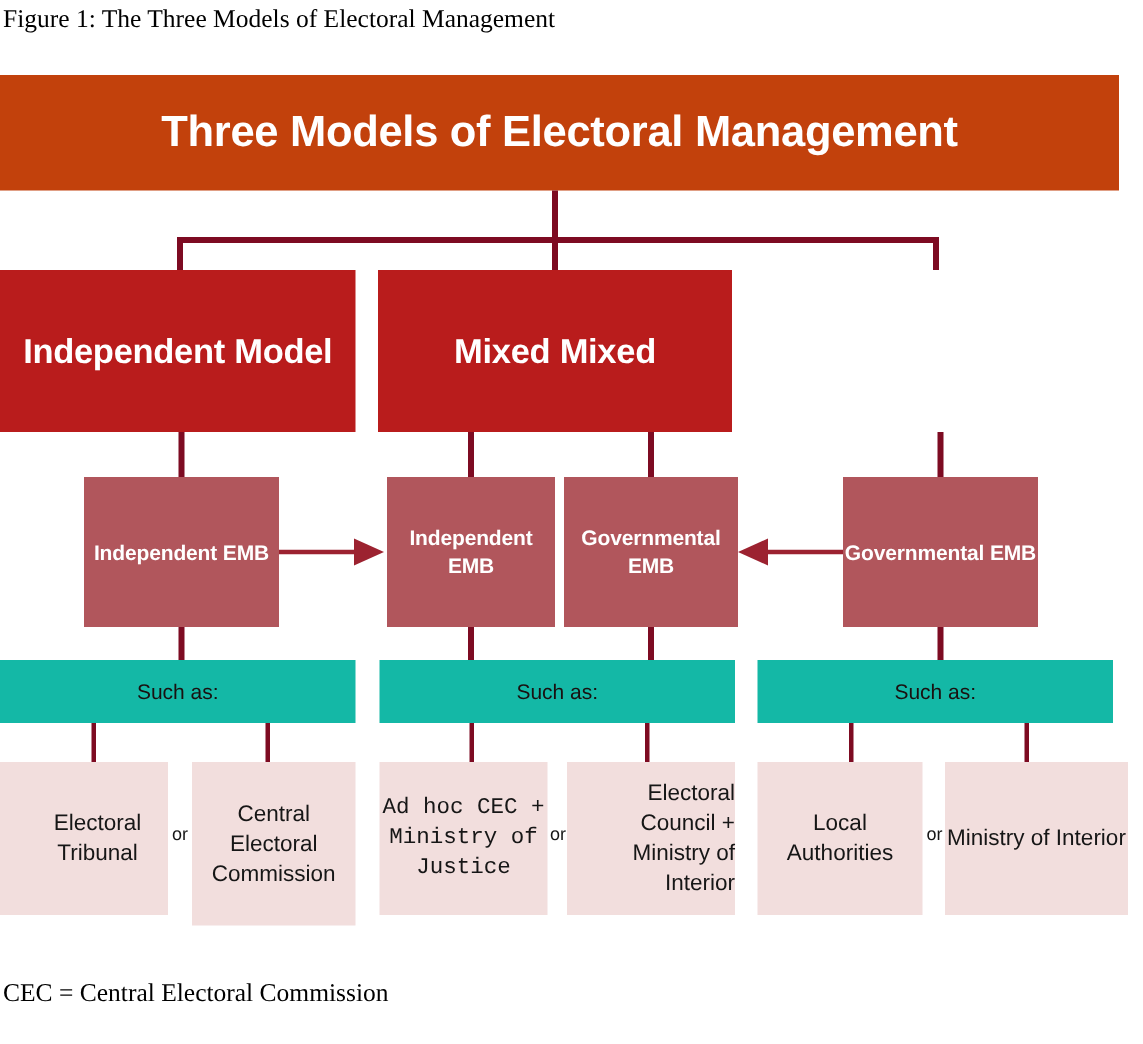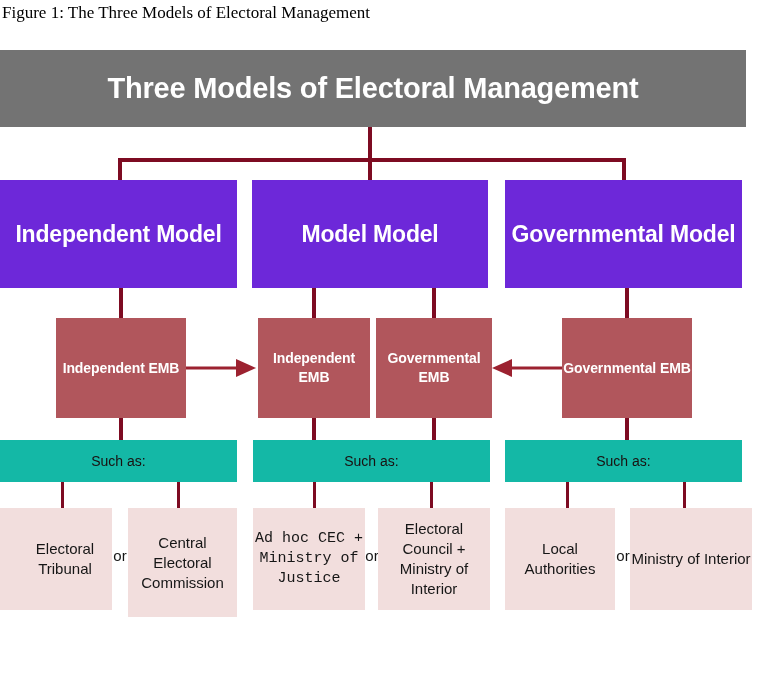--- a/index.html
+++ b/index.html
@@ -61,31 +61,31 @@
     position: absolute;
     box-sizing: border-box;
     display: flex;
     align-items: center;
     justify-content: center;
     text-align: center;
   }
 
   
   .title-banner {
-    background: #737373;
+    background: #c2410c;
     color: #ffffff;
     font-size: 29px;
     font-weight: bold;
     letter-spacing: -0.2px;
     font-family: "Liberation Sans", sans-serif;
   }
 
   
   .model-box {
-    background: #6d28d9;
+    background: #b91c1c;
     color: #ffffff;
     font-size: 23px;
     font-weight: bold;
     line-height: 27px;
     letter-spacing: -0.2px;
   }
 
   
   .emb-box {
     background: #b1565c;
@@ -110,21 +110,21 @@
     background: #f2dedd;
     color: #161616;
     font-size: 15px;
     line-height: 20px;
     font-weight: normal;
   }
 
   
   .or-label {
     position: absolute;
-    font-size: 15px;
+    font-size: 12px;
     line-height: 16px;
     color: #161616;
     text-align: center;
   }
 
   
   .vline {
     position: absolute;
     background: #7d0b22;
     width: 4px;
@@ -166,26 +166,23 @@
 
     <div class="vline" style="left:368px; top:118px; height:22px;"></div>
 
     <div class="vline" style="left:622px; top:118px; height:22px;"></div>
 
     <div class="box model-box" style="left:0px; top:140px; width:237px; height:108px;">
       <span>Independent Model</span>
     </div>
 
     <div class="box model-box" style="left:252px; top:140px; width:236px; height:108px;">
-      <span>Model Model</span>
-    </div>
-
-    <div class="box model-box" style="left:505px; top:140px; width:237px; height:108px;">
-      <span>Governmental Model</span>
-    </div>
+      <span>Mixed Mixed</span>
+    </div>
+
 
     <div class="vline" style="left:119px; top:248px; height:30px;"></div>
     <div class="vline" style="left:312px; top:248px; height:30px;"></div>
     <div class="vline" style="left:432px; top:248px; height:30px;"></div>
     <div class="vline" style="left:625px; top:248px; height:30px;"></div>
 
     <div class="box emb-box" style="left:56px; top:278px; width:130px; height:100px;">
       <span>Independent EMB</span>
     </div>
 
@@ -244,30 +241,31 @@
     <div class="box example-box" style="left:128px; top:468px; width:109px; height:109px;">
       <span>Central Electoral Commission</span>
     </div>
 
     <div class="box example-box" style="left:253px; top:468px; width:112px; height:102px;font-family:Liberation Mono, monospace;">
       <span>Ad hoc CEC + Ministry of Justice</span>
     </div>
 
     <div class="or-label" style="left:364px; top:508px; width:16px;">or</div>
 
-    <div class="box example-box" style="left:378px; top:468px; width:112px; height:102px;">
+    <div class="box example-box" style="left:378px; top:468px; width:112px; height:102px;text-align:right;">
       <span>Electoral Council + Ministry of Interior</span>
     </div>
 
     <div class="box example-box" style="left:505px; top:468px; width:110px; height:102px;">
       <span>Local Authorities</span>
     </div>
 
     <div class="or-label" style="left:615px; top:508px; width:16px;">or</div>
 
     <div class="box example-box" style="left:630px; top:468px; width:122px; height:102px;">
       <span>Ministry of Interior</span>
     </div>
 
   </div>
 
+  <div class="footnote">CEC = Central Electoral Commission</div>
 
 </div>
 
 </body></html>

